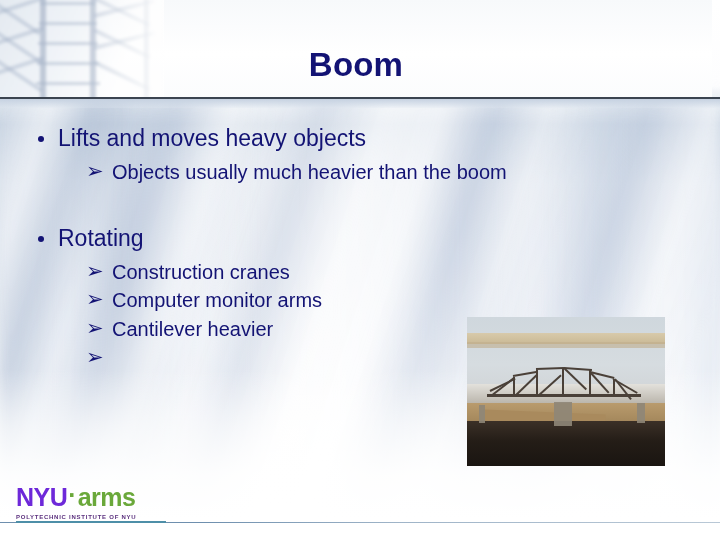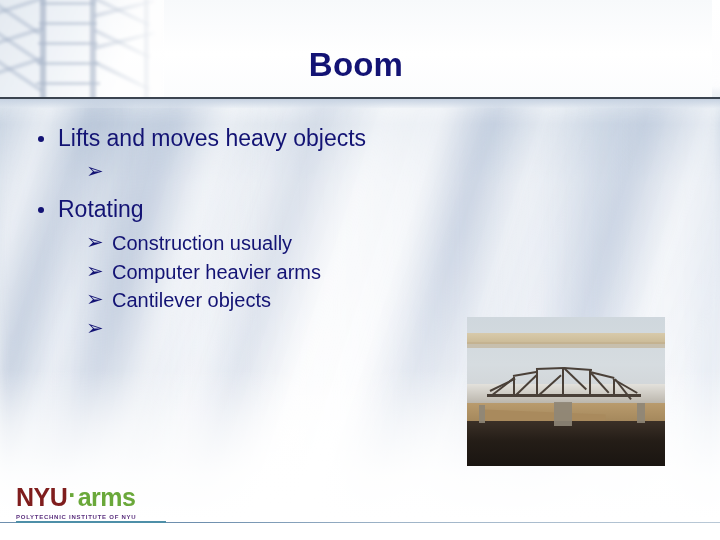--- a/index.html
+++ b/index.html
@@ -269,21 +269,21 @@
   
   .logo {
     position: absolute;
     left: 16px; top: 485px;
     line-height: 1;
     white-space: nowrap;
   }
   .logo .nyu {
     font-size: 25px;
     font-weight: bold;
-    color: #7f1d1d;
+    color: #6d28d9;
     letter-spacing: -0.5px;
   }
   .logo .sep {
     font-size: 25px;
     font-weight: bold;
     color: #6aa83a;
     margin: 0 1px;
     position: relative;
     top: -2px;
   }
@@ -359,43 +359,44 @@
   <div class="title-rule-glow"></div>
 
   <div class="content">
     <ul class="lvl1">
       <li class="b1">
         <span class="dot"></span>
         <span>Lifts and moves heavy objects</span>
         <ul class="lvl2">
           <li class="b2">
             <span class="arrow">➢</span>
+            <span>Objects usually much heavier than the boom</span>
           </li>
         </ul>
       </li>
     </ul>
 
     <div class="group-gap"></div>
 
     <ul class="lvl1">
       <li class="b1">
         <span class="dot"></span>
         <span>Rotating</span>
         <ul class="lvl2">
           <li class="b2">
             <span class="arrow">➢</span>
-            <span>Construction usually</span>
+            <span>Construction cranes</span>
           </li>
           <li class="b2">
             <span class="arrow">➢</span>
-            <span>Computer heavier arms</span>
+            <span>Computer monitor arms</span>
           </li>
           <li class="b2">
             <span class="arrow">➢</span>
-            <span>Cantilever objects</span>
+            <span>Cantilever heavier</span>
           </li>
           <li class="b2">
             <span class="arrow">➢</span>
           </li>
         </ul>
       </li>
     </ul>
   </div>
 
   <div class="photo">

